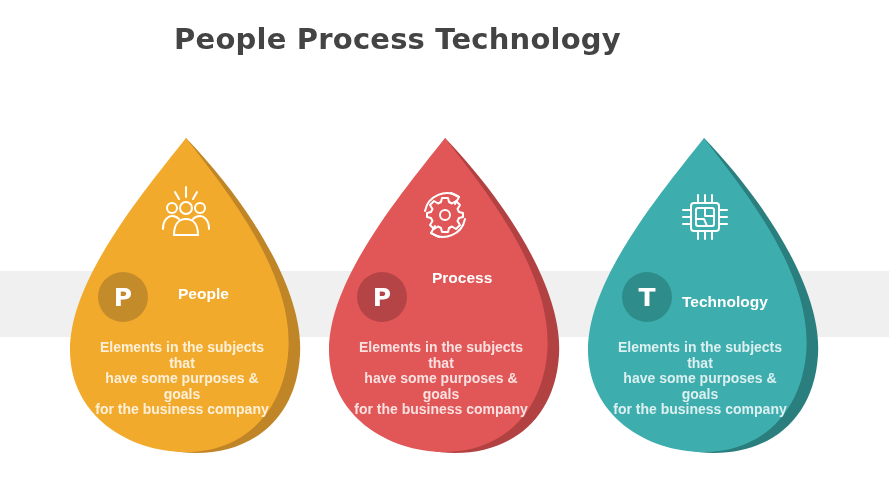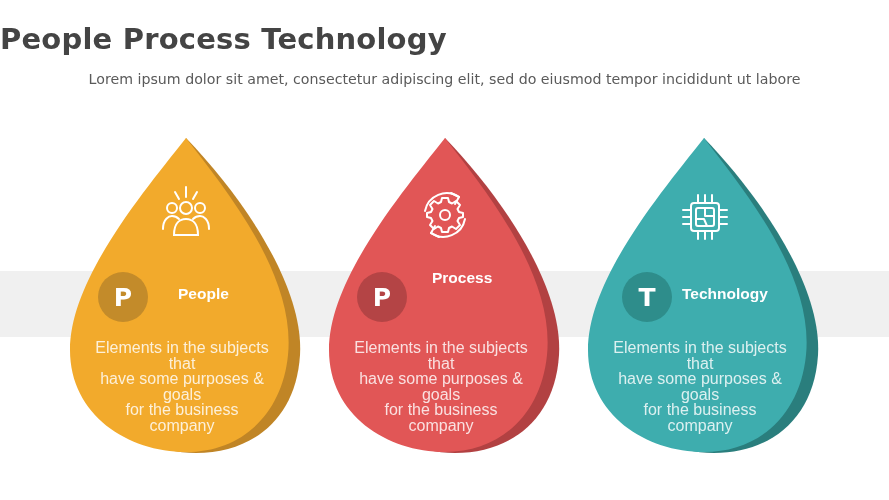--- a/index.html
+++ b/index.html
@@ -12,20 +12,21 @@
       height: 500px;
       position: relative;
       overflow: hidden;
       font-family: "DejaVu Sans", sans-serif;
     }
     .title {
       position: absolute;
       left: 0;
       top: 22px;
       width: 795px;
+      text-align: center;
       font-size: 29px;
       font-weight: bold;
       color: #444444;
       letter-spacing: 0.2px;
     }
     .subtitle {
       position: absolute;
       left: 0;
       top: 70px;
       width: 889px;
@@ -76,31 +77,31 @@
       color: #ffffff;
       font-weight: bold;
       font-size: 15.5px;
       font-family: Liberation Sans, sans-serif;
     }
     .desc {
       position: absolute;
       width: 180px;
       text-align: center;
       color: rgba(255,255,255,0.82);
-      font-size: 16px;
+      font-size: 14px;
       line-height: 15.5px;
       font-family: "Liberation Sans", sans-serif;
+      font-weight: bold;
     }
   </style>
 </head>
 <body>
 
 <div class="title">People Process Technology</div>
 <div class="subtitle">
-  <div>Lorem ipsum dolor sit amet, consectetur adipiscing elit, sed do eiusmod tempor incididunt ut labore</div>
 </div>
 
 <div class="band"></div>
 
 <div class="drop" style="left:66px;">
   <svg class="shape" width="260" height="320" viewBox="0 0 260 320">
     <path d="M120 3 C 175 60, 238 150, 234 220 C 230 285, 185 318, 130 318 C 90 318, 70 300, 70 300 Z" fill="#c08526"></path>
     <path d="M120 3 C 160 55, 230 140, 222 220 C 216 280, 175 317, 120 317 C 62 317, 4 280, 4 215 C 4 145, 75 60, 120 3 Z" fill="#f2aa2c"></path>
   </svg>
   <svg class="icon" style="left:92px; top:48px;" viewBox="0 0 56 56" fill="none" stroke="#ffffff" stroke-width="2" stroke-linecap="round">
@@ -162,19 +163,19 @@
     <line x1="28" y1="42" x2="28" y2="50"></line>
     <line x1="35" y1="42" x2="35" y2="50"></line>
     <line x1="6" y1="21" x2="14" y2="21"></line>
     <line x1="6" y1="28" x2="14" y2="28"></line>
     <line x1="6" y1="35" x2="14" y2="35"></line>
     <line x1="42" y1="21" x2="50" y2="21"></line>
     <line x1="42" y1="28" x2="50" y2="28"></line>
     <line x1="42" y1="35" x2="50" y2="35"></line>
   </svg>
   <div class="badge" style="left:38px; top:137px; background:#2e8d8b;">T</div>
-  <div class="label" style="left:98px; top:150px;text-align:right;">Technology</div>
+  <div class="label" style="left:98px; top:158px;text-align:right;">Technology</div>
   <div class="desc" style="left:26px; top:205px;">
     <div>Elements in the subjects that</div>
     <div>have  some purposes &amp; goals</div>
     <div>for the  business company</div>
   </div>
 </div>
 
 </body></html>

